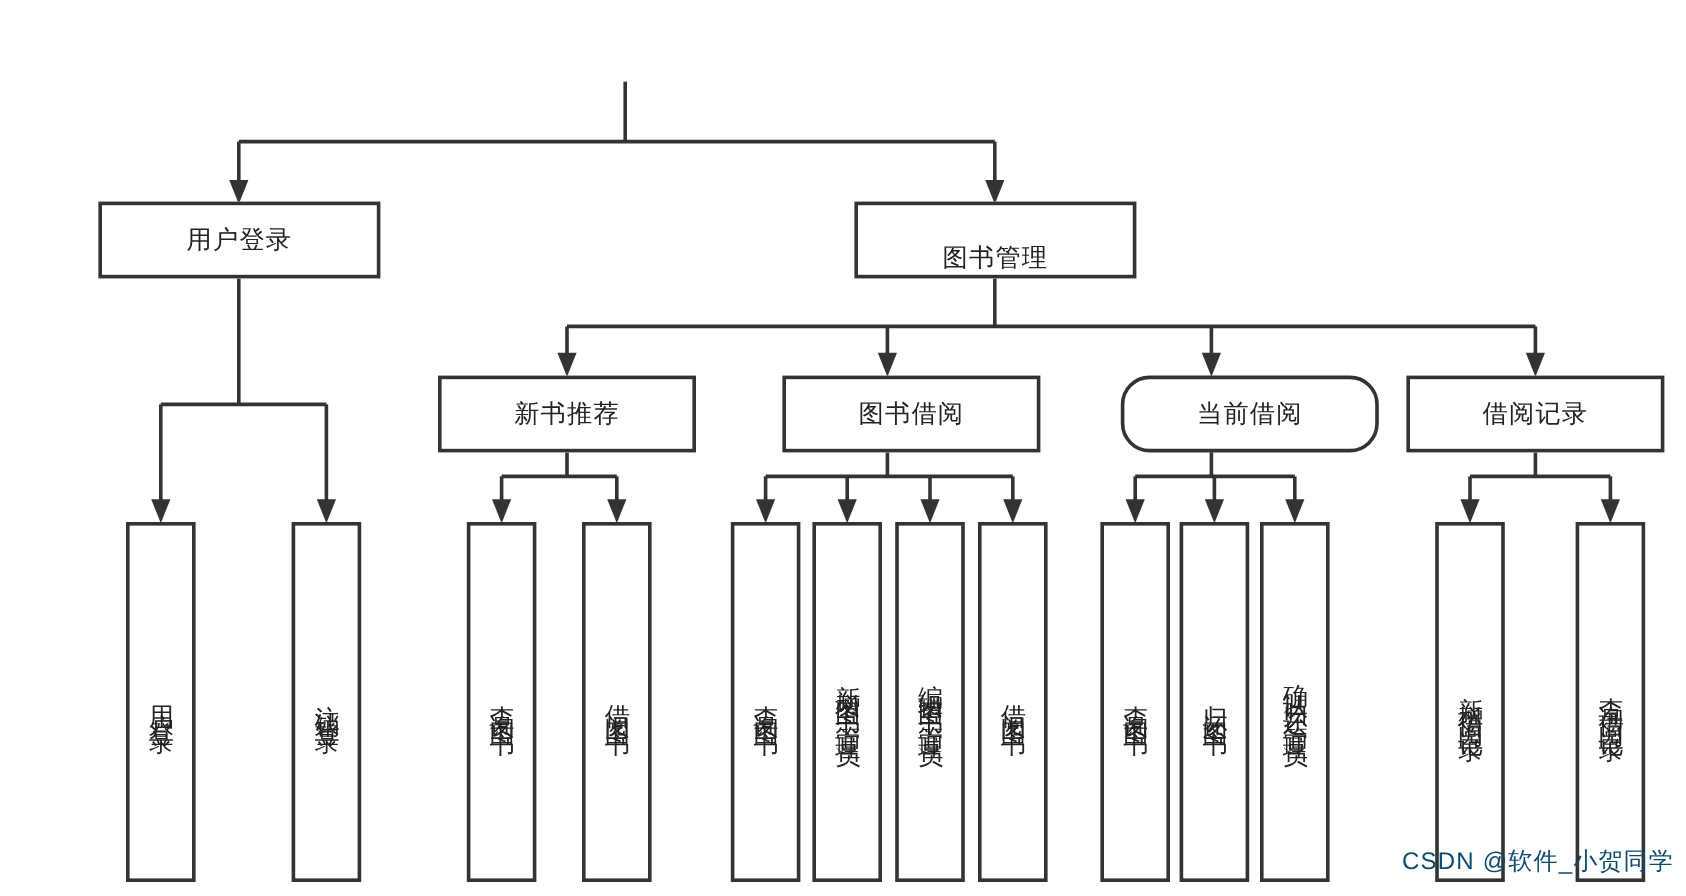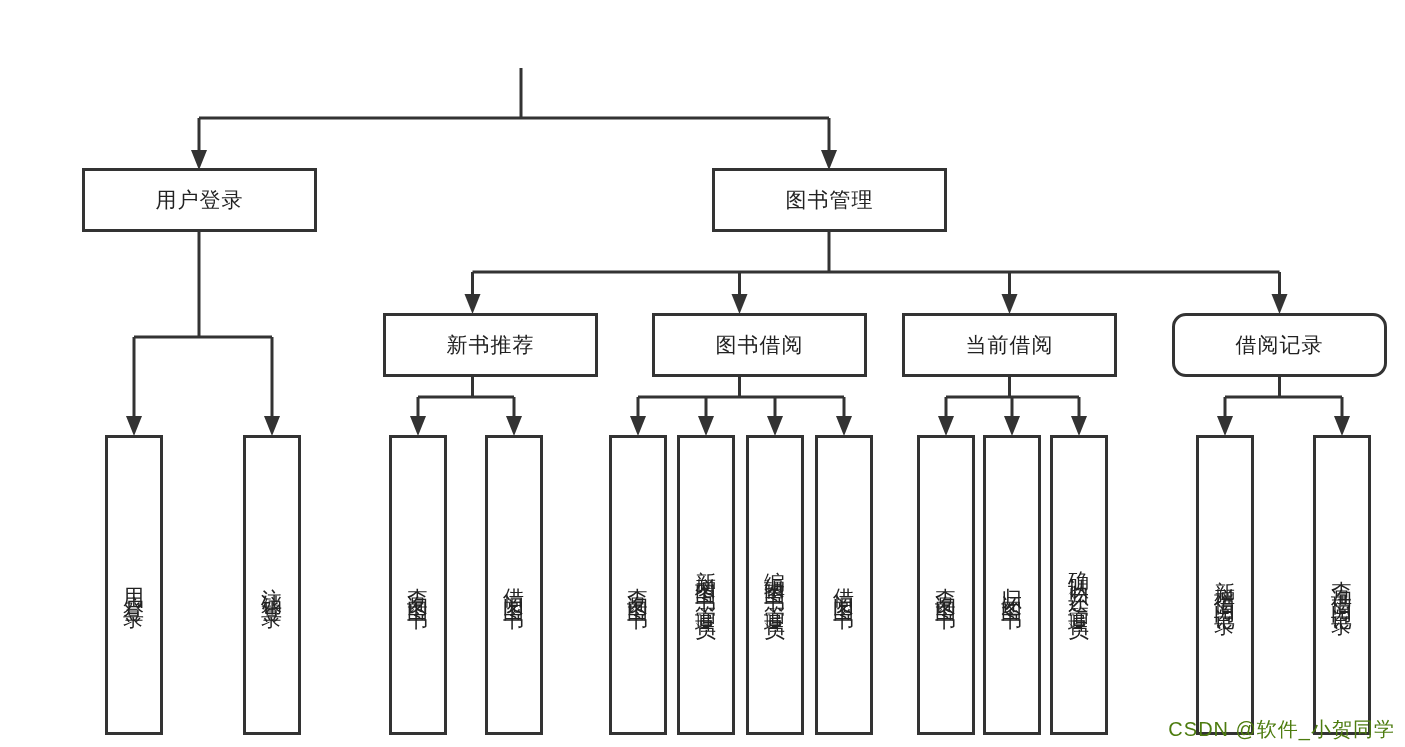--- a/index.html
+++ b/index.html
@@ -27,23 +27,23 @@
     letter-spacing:7px;
     line-height:1;
     color:#222222;
   }
   .node-root{left:20px;top:14px;width:1002px;height:54px;font-size:22px;}
   .node-l2{width:235px;height:64px;top:168px;}
   .node-l3{width:215px;height:64px;top:313px;}
   .leaf{width:58px;height:300px;top:435px;}
   .watermark{
     position:absolute;
-    right:10px;bottom:4px;
+    right:10px;bottom:16px;
     font-size:20px;
-    color:#4d7c0f;
+    color:#0c4a6e;
     letter-spacing:1px;
     white-space:nowrap;
   }
 </style>
 </head>
 <body>
 
 <div class="canvas">
 
   <svg class="connectors" viewBox="0 0 1405 747" xmlns="http://www.w3.org/2000/svg">
@@ -116,34 +116,34 @@
 
       <polygon points="1217,416 1233,416 1225,436"></polygon>
       <polygon points="1334,416 1350,416 1342,436"></polygon>
     </g>
   </svg>
 
 
   <div class="node hnode node-l2" style="left:82px;">
     <span>用户登录</span>
   </div>
-  <div class="node hnode node-l2" style="left:712px;">
+  <div class="node hnode node-l2" style="left:712px;align-items:flex-end;">
     <span>图书管理</span>
   </div>
 
-  <div class="node hnode node-l3" style="left:383px;">
+  <div class="node hnode node-l3" style="left:365px;">
     <span>新书推荐</span>
   </div>
   <div class="node hnode node-l3" style="left:652px;">
     <span>图书借阅</span>
   </div>
-  <div class="node hnode node-l3" style="left:902px;">
+  <div class="node hnode node-l3" style="left:934px;border-radius:24px;">
     <span>当前借阅</span>
   </div>
-  <div class="node hnode node-l3" style="left:1172px;border-radius:14px;">
+  <div class="node hnode node-l3" style="left:1172px;">
     <span>借阅记录</span>
   </div>
 
   <div class="node vnode leaf" style="left:105px;">
     <span>用户登录</span>
   </div>
   <div class="node vnode leaf" style="left:243px;">
     <span>注销登录</span>
   </div>
 

